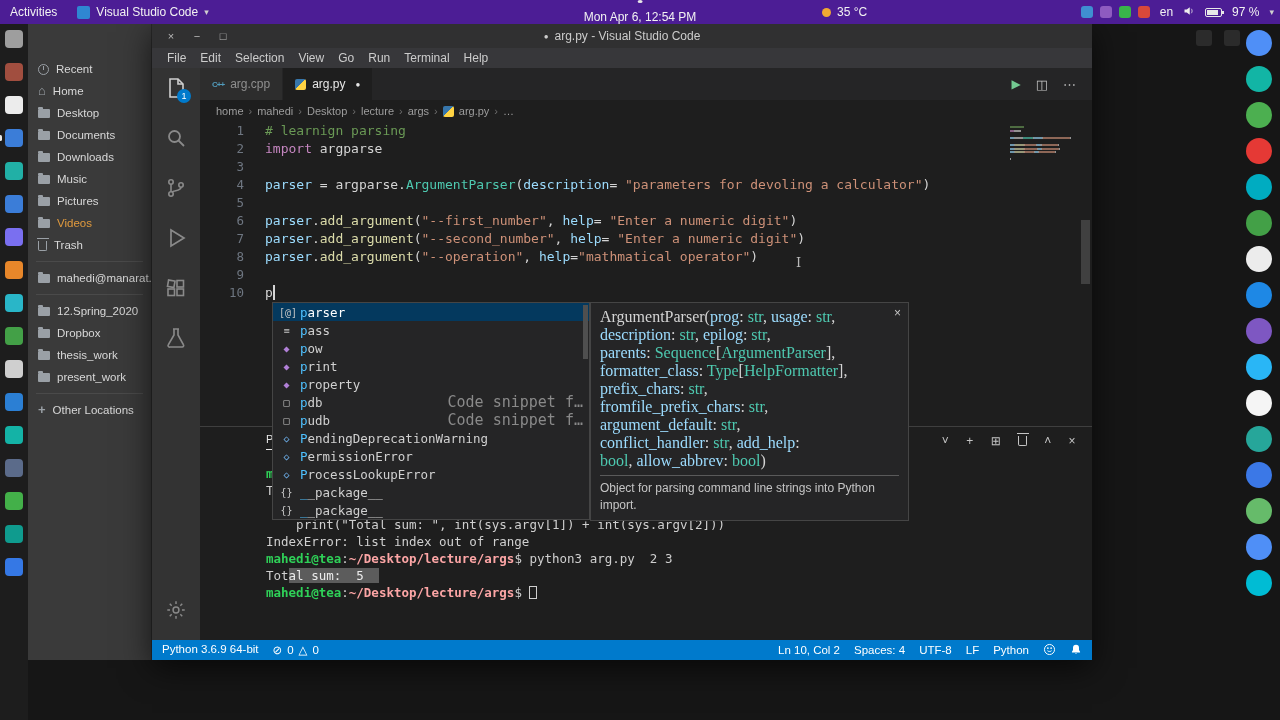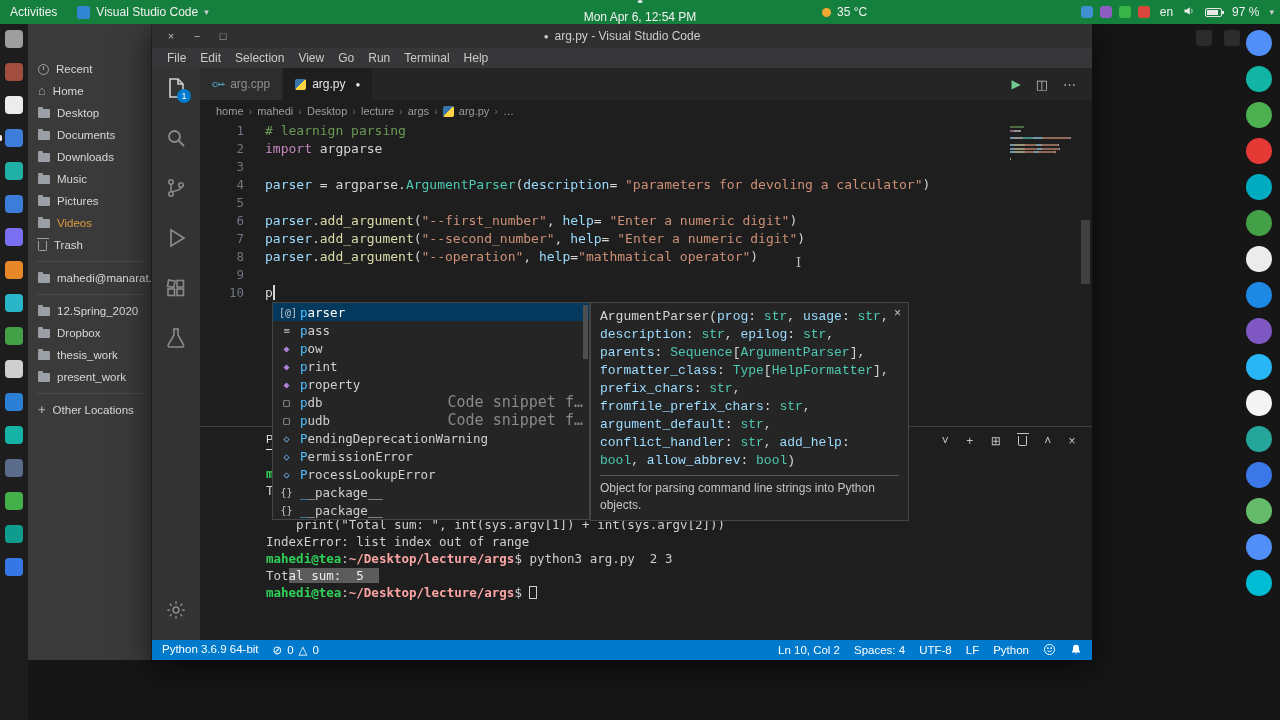--- a/index.html
+++ b/index.html
@@ -1,21 +1,21 @@
 <!DOCTYPE html>
 <html><head>
 <meta charset="utf-8">
 <style>
   html,body{margin:0;padding:0;background:#0e0e0e;}
   *{box-sizing:border-box;}
   .screen{position:relative;width:1280px;height:720px;background:#161616;overflow:hidden;
           font-family:"Liberation Sans",sans-serif;color:#ddd;}
 
   
-  .topbar{position:absolute;left:0;top:0;width:1280px;height:24px;background:#15803d;
+  .topbar{position:absolute;left:0;top:0;width:1280px;height:24px;background:#4c1d95;
           color:#f2f2f2;font-size:12px;display:flex;align-items:center;z-index:50;}
   .tb-left{display:flex;align-items:center;gap:20px;padding-left:10px;}
   .tb-item{cursor:default;}
   .tb-appmenu{display:flex;align-items:center;gap:6px;}
   .vsc-logo{width:13px;height:13px;background:#2f86d2;border-radius:2px;display:inline-block;}
   .tb-center{position:absolute;left:50%;transform:translateX(-50%);display:flex;align-items:center;gap:7px;height:24px;flex-direction:column;}
   .notif-dot{width:5px;height:5px;border-radius:50%;background:#e8e8e8;display:inline-block;}
   .tb-weather{position:absolute;left:822px;display:flex;align-items:center;gap:6px;height:24px;}
   .weather-ic{width:9px;height:9px;border-radius:50%;background:#f0a832;display:inline-block;}
   .tb-right{position:absolute;right:6px;display:flex;align-items:center;gap:10px;height:24px;}
@@ -133,21 +133,21 @@
   .k-method{color:#b180d7;}
   .k-class{color:#75beff;}
   .match{color:#4fc1ff;}
   .sg-detail{margin-left:auto;color:#8a8a8a;font-size:15px;}
   .sg-scroll{position:absolute;right:1px;top:2px;width:5px;height:54px;background:#4f4f4f;}
 
   
   .docpopup{position:absolute;left:438px;top:278px;width:319px;height:219px;background:#252526;
             border:1px solid #454545;z-index:29;padding:5px 9px;overflow:hidden;}
   .doc-close{position:absolute;right:7px;top:3px;color:#c5c5c5;font-size:12px;}
-  .doc-sig{font-family:Liberation Mono, monospace;font-size:13px;line-height:18px;white-space:pre;}
+  .doc-sig{font-family:Liberation Serif, serif;font-size:16px;line-height:18px;white-space:pre;}
   .doc-div{border-top:1px solid #5a5a5a;margin:5px 0 4px 0;}
   .doc-desc{font-size:12px;color:#c5c5c5;line-height:17px;}
 
   
   .right-dock{position:absolute;right:2px;top:30px;width:38px;display:flex;flex-direction:column;
               align-items:center;gap:10px;z-index:5;}
   .dock-ci{width:26px;height:26px;border-radius:50%;}
   .desk-ic{position:absolute;width:16px;height:16px;background:#2e2e2e;border-radius:3px;opacity:.9;}
 </style>
 </head>
@@ -580,21 +580,21 @@
         <div class="sg-row">
           <span class="k-ic k-module">{}</span>
           <span><span class="match">_</span><span>_package__</span></span>
         </div>
       </div>
 
     <div class="docpopup">
       <span class="doc-close">×</span>
       <div class="doc-sig" id="doc-sig"><div><span class="tk-pl">ArgumentParser(</span><span class="tk-var">prog</span><span class="tk-pl">: </span><span class="tk-cls">str</span><span class="tk-pl">, </span><span class="tk-var">usage</span><span class="tk-pl">: </span><span class="tk-cls">str</span><span class="tk-pl">,</span></div><div><span class="tk-var">description</span><span class="tk-pl">: </span><span class="tk-cls">str</span><span class="tk-pl">, </span><span class="tk-var">epilog</span><span class="tk-pl">: </span><span class="tk-cls">str</span><span class="tk-pl">,</span></div><div><span class="tk-var">parents</span><span class="tk-pl">: </span><span class="tk-cls">Sequence</span><span class="tk-pl">[</span><span class="tk-cls">ArgumentParser</span><span class="tk-pl">],</span></div><div><span class="tk-var">formatter_class</span><span class="tk-pl">: </span><span class="tk-cls">Type</span><span class="tk-pl">[</span><span class="tk-cls">HelpFormatter</span><span class="tk-pl">],</span></div><div><span class="tk-var">prefix_chars</span><span class="tk-pl">: </span><span class="tk-cls">str</span><span class="tk-pl">,</span></div><div><span class="tk-var">fromfile_prefix_chars</span><span class="tk-pl">: </span><span class="tk-cls">str</span><span class="tk-pl">,</span></div><div><span class="tk-var">argument_default</span><span class="tk-pl">: </span><span class="tk-cls">str</span><span class="tk-pl">,</span></div><div><span class="tk-var">conflict_handler</span><span class="tk-pl">: </span><span class="tk-cls">str</span><span class="tk-pl">, </span><span class="tk-var">add_help</span><span class="tk-pl">:</span></div><div><span class="tk-cls">bool</span><span class="tk-pl">, </span><span class="tk-var">allow_abbrev</span><span class="tk-pl">: </span><span class="tk-cls">bool</span><span class="tk-pl">)</span></div></div>
       <div class="doc-div"></div>
-      <div class="doc-desc">Object for parsing command line strings into Python objects.</div>
+      <div class="doc-desc">Object for parsing command line strings into Python import.</div>
     </div>
   </div>
 
   <div class="right-dock" id="right-dock">
       <div class="dock-ci" style="background: rgb(79, 143, 247);"></div>
       <div class="dock-ci" style="background: rgb(18, 181, 165);"></div>
       <div class="dock-ci" style="background: rgb(76, 175, 80);"></div>
       <div class="dock-ci" style="background: rgb(229, 57, 53);"></div>
       <div class="dock-ci" style="background: rgb(0, 172, 193);"></div>
       <div class="dock-ci" style="background: rgb(67, 160, 71);"></div>

